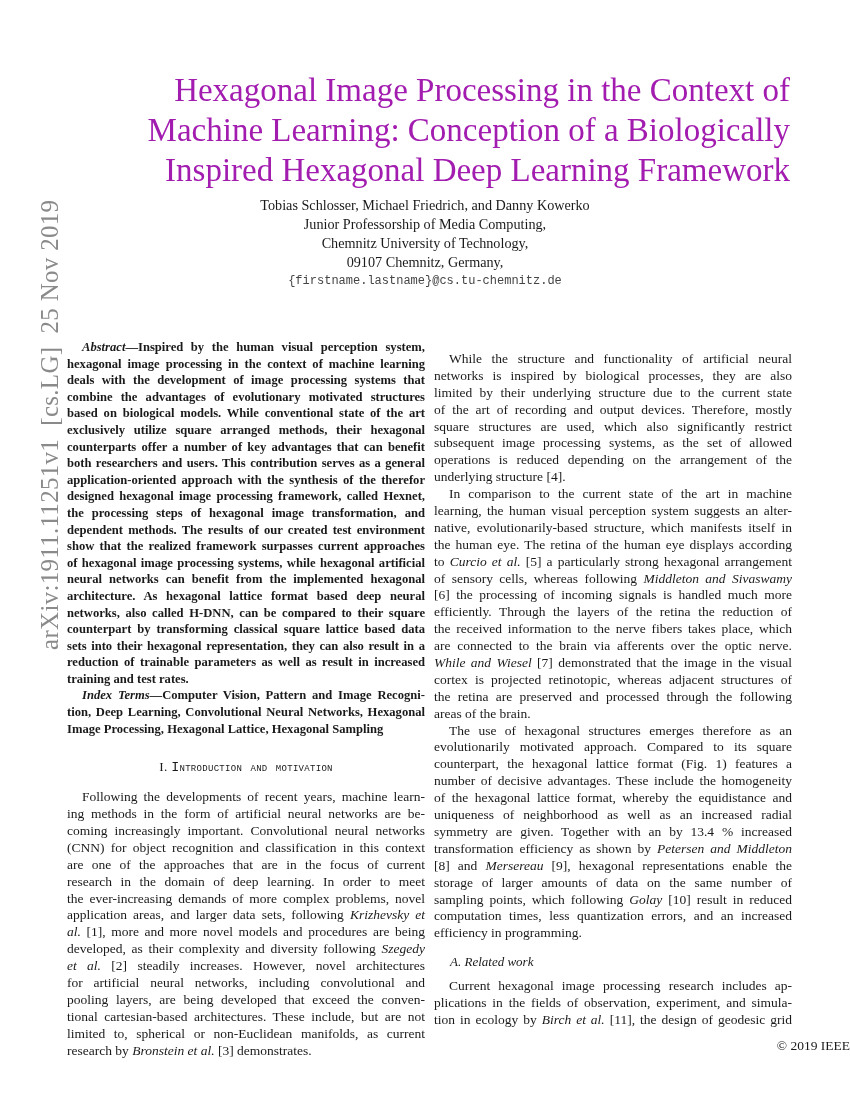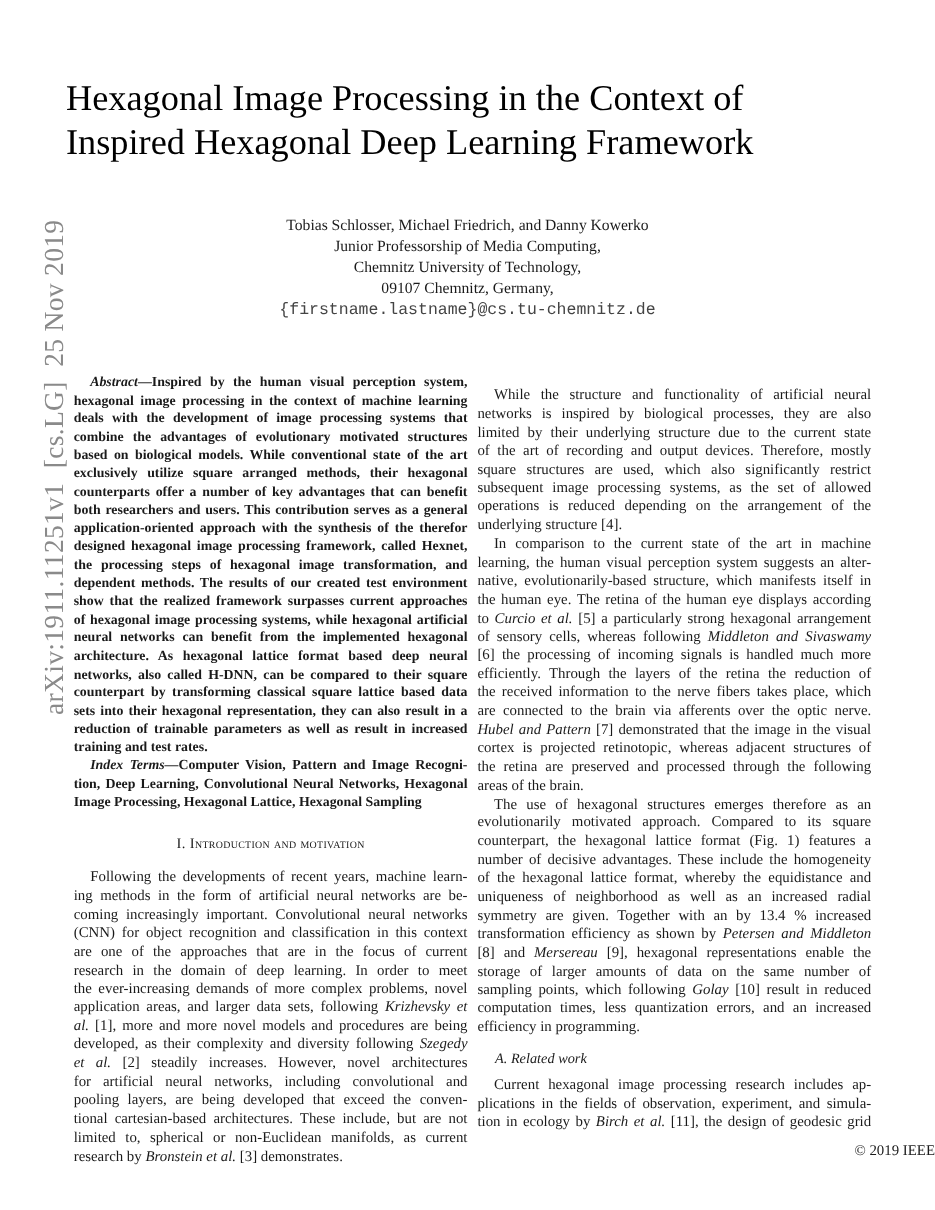--- a/index.html
+++ b/index.html
@@ -1,47 +1,48 @@
 <!DOCTYPE html>
 <html><head>
 <meta charset="utf-8">
 <style>
   html, body { margin:0; padding:0; background:#ffffff; }
   body { width:850px; height:1100px; position:relative; overflow:hidden; color:#1a1a1a;
          font-family:"Liberation Serif","DejaVu Serif",serif; }
-  .title { position:absolute; left:60px; width:730px; top:70px; text-align:left;
-           font-size:33px; line-height:40px; color:#000000; }
+  .title { position:absolute; left:60px; width:730px; top:70px; text-align:right;
+           font-size:33px; line-height:40px; color:#a21caf; }
   .authors { position:absolute; left:60px; width:730px; top:196px; text-align:center;
              font-size:14.2px; line-height:19px; }
-  .email { font-family:"Liberation Mono","DejaVu Sans Mono",monospace; font-size:15px; color:#444; }
+  .email { font-family:"Liberation Mono","DejaVu Sans Mono",monospace; font-size:12px; color:#444; }
   .arxiv { position:absolute; left:36px; top:650px; transform-origin:0 0; transform:rotate(-90deg);
            font-size:25px; color:#8a8a8a; white-space:pre; letter-spacing:0.3px; }
   .col { position:absolute; width:358px; }
   .col.left { left:67px; top:339px; }
   .col.right { left:434px; top:351px; }
   .ln { display:block; height:16.9px; line-height:16.9px; white-space:nowrap;
         text-align:justify; text-align-last:justify; font-size:13.5px; }
   .ln.last { text-align-last:left; }
   .ln.ind { text-indent:15px; }
   .abs .ln { font-weight:bold; font-size:12.6px; height:16.6px; line-height:16.6px; }
   .abs i { font-weight:bold; }
   .sec-head { display:block; text-align:center; font-size:13.3px; letter-spacing:0.3px;
               height:20px; line-height:20px; margin:20px 0 12px 0; }
-  .sec-head .sc { font-variant:small-caps; }
+  .sec-head .sc { font-variant:small-caps;font-family:Liberation Mono, monospace; }
   .sub-head { display:block; font-style:italic; font-size:13px; height:18px; line-height:18px;
               margin:11px 0 7px 16px; }
   .footer { position:absolute; left:0; width:850px; top:1038px; text-align:right; font-size:13.5px; }
 </style>
 </head>
 <body>
 
 <div class="arxiv">arXiv:1911.11251v1  [cs.LG]  25 Nov 2019</div>
 
 <div class="title">
   <div>Hexagonal Image Processing in the Context of</div>
+  <div>Machine Learning: Conception of a Biologically</div>
   <div>Inspired Hexagonal Deep Learning Framework</div>
 </div>
 
 <div class="authors">
   <div>Tobias Schlosser, Michael Friedrich, and Danny Kowerko</div>
   <div>Junior Professorship of Media Computing,</div>
   <div>Chemnitz University of Technology,</div>
   <div>09107 Chemnitz, Germany,</div>
   <div class="email">{firstname.lastname}@cs.tu-chemnitz.de</div>
 </div>
@@ -111,21 +112,21 @@
     <span class="ln ind">In comparison to the current state of the art in machine</span>
     <span class="ln">learning, the human visual perception system suggests an alter-</span>
     <span class="ln">native, evolutionarily-based structure, which manifests itself in</span>
     <span class="ln">the human eye. The retina of the human eye displays according</span>
     <span class="ln"><span>to </span><i>Curcio et al.</i><span> [5] a particularly strong hexagonal arrangement</span></span>
     <span class="ln"><span>of sensory cells, whereas following </span><i>Middleton and Sivaswamy</i></span>
     <span class="ln">[6] the processing of incoming signals is handled much more</span>
     <span class="ln">efficiently. Through the layers of the retina the reduction of</span>
     <span class="ln">the received information to the nerve fibers takes place, which</span>
     <span class="ln">are connected to the brain via afferents over the optic nerve.</span>
-    <span class="ln"><i>Hubel and Pattern</i><span> [7] demonstrated that the image in the visual</span></span>
+    <span class="ln"><i>While and Wiesel</i><span> [7] demonstrated that the image in the visual</span></span>
     <span class="ln">cortex is projected retinotopic, whereas adjacent structures of</span>
     <span class="ln">the retina are preserved and processed through the following</span>
     <span class="ln last">areas of the brain.</span>
   </div>
   <div>
     <span class="ln ind">The use of hexagonal structures emerges therefore as an</span>
     <span class="ln">evolutionarily motivated approach. Compared to its square</span>
     <span class="ln">counterpart, the hexagonal lattice format (Fig. 1) features a</span>
     <span class="ln">number of decisive advantages. These include the homogeneity</span>
     <span class="ln">of the hexagonal lattice format, whereby the equidistance and</span>

